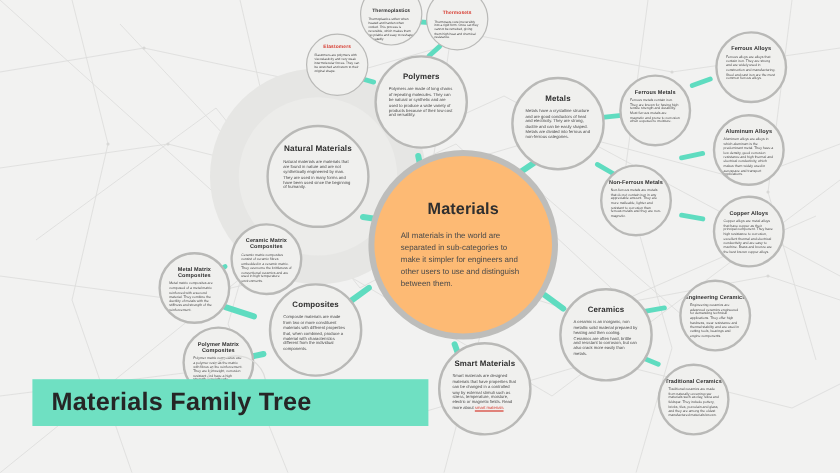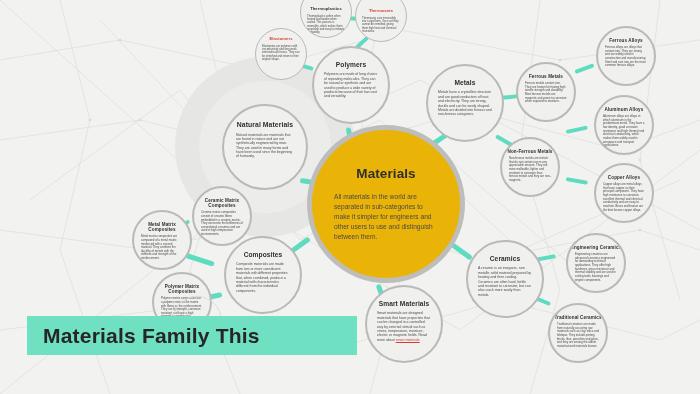--- a/index.html
+++ b/index.html
@@ -51,21 +51,21 @@
   }
   .node .body{
     color:#4a4a4a;
     line-height:1.25;
     text-align:left;
   }
 
   
   #node-materials{
     left:307px;top:125px;width:158px;height:158px;
-    border:5px solid #bdbdbb;background:#eab308;
+    border:5px solid #bdbdbb;background:#fdba74;
     justify-content:center;
   }
   #node-materials .ttl{font-size:13.5px;margin-bottom:11px;}
   #node-materials .body{font-size:6.6px;width:104px;line-height:1.5;}
 
   
   .p1{width:78px;height:78px;border-width:2.5px;}
   .p1 .ttl{font-size:6.6px;margin-top:13px;}
   .p1 .body{font-size:3.5px;width:54px;margin-top:4px;}
 
@@ -297,16 +297,16 @@
   </div>
 
   <div class="node p3" id="node-thermosets">
     <div class="ttl ttl-red" style="margin-top:18px;">Thermosets</div>
     <div class="body">Thermosets cure irreversibly into a rigid form. Once set they cannot be remelted, giving them high heat and chemical resistance.</div>
   </div>
 
   <div class="wm" style="left:172px;top:296px;width:48px;height:48px;"></div>
 
   <div id="title-banner">
-    <div class="t">Materials Family This</div>
+    <div class="t">Materials Family Tree</div>
   </div>
 
 </div>
 
 </body></html>

